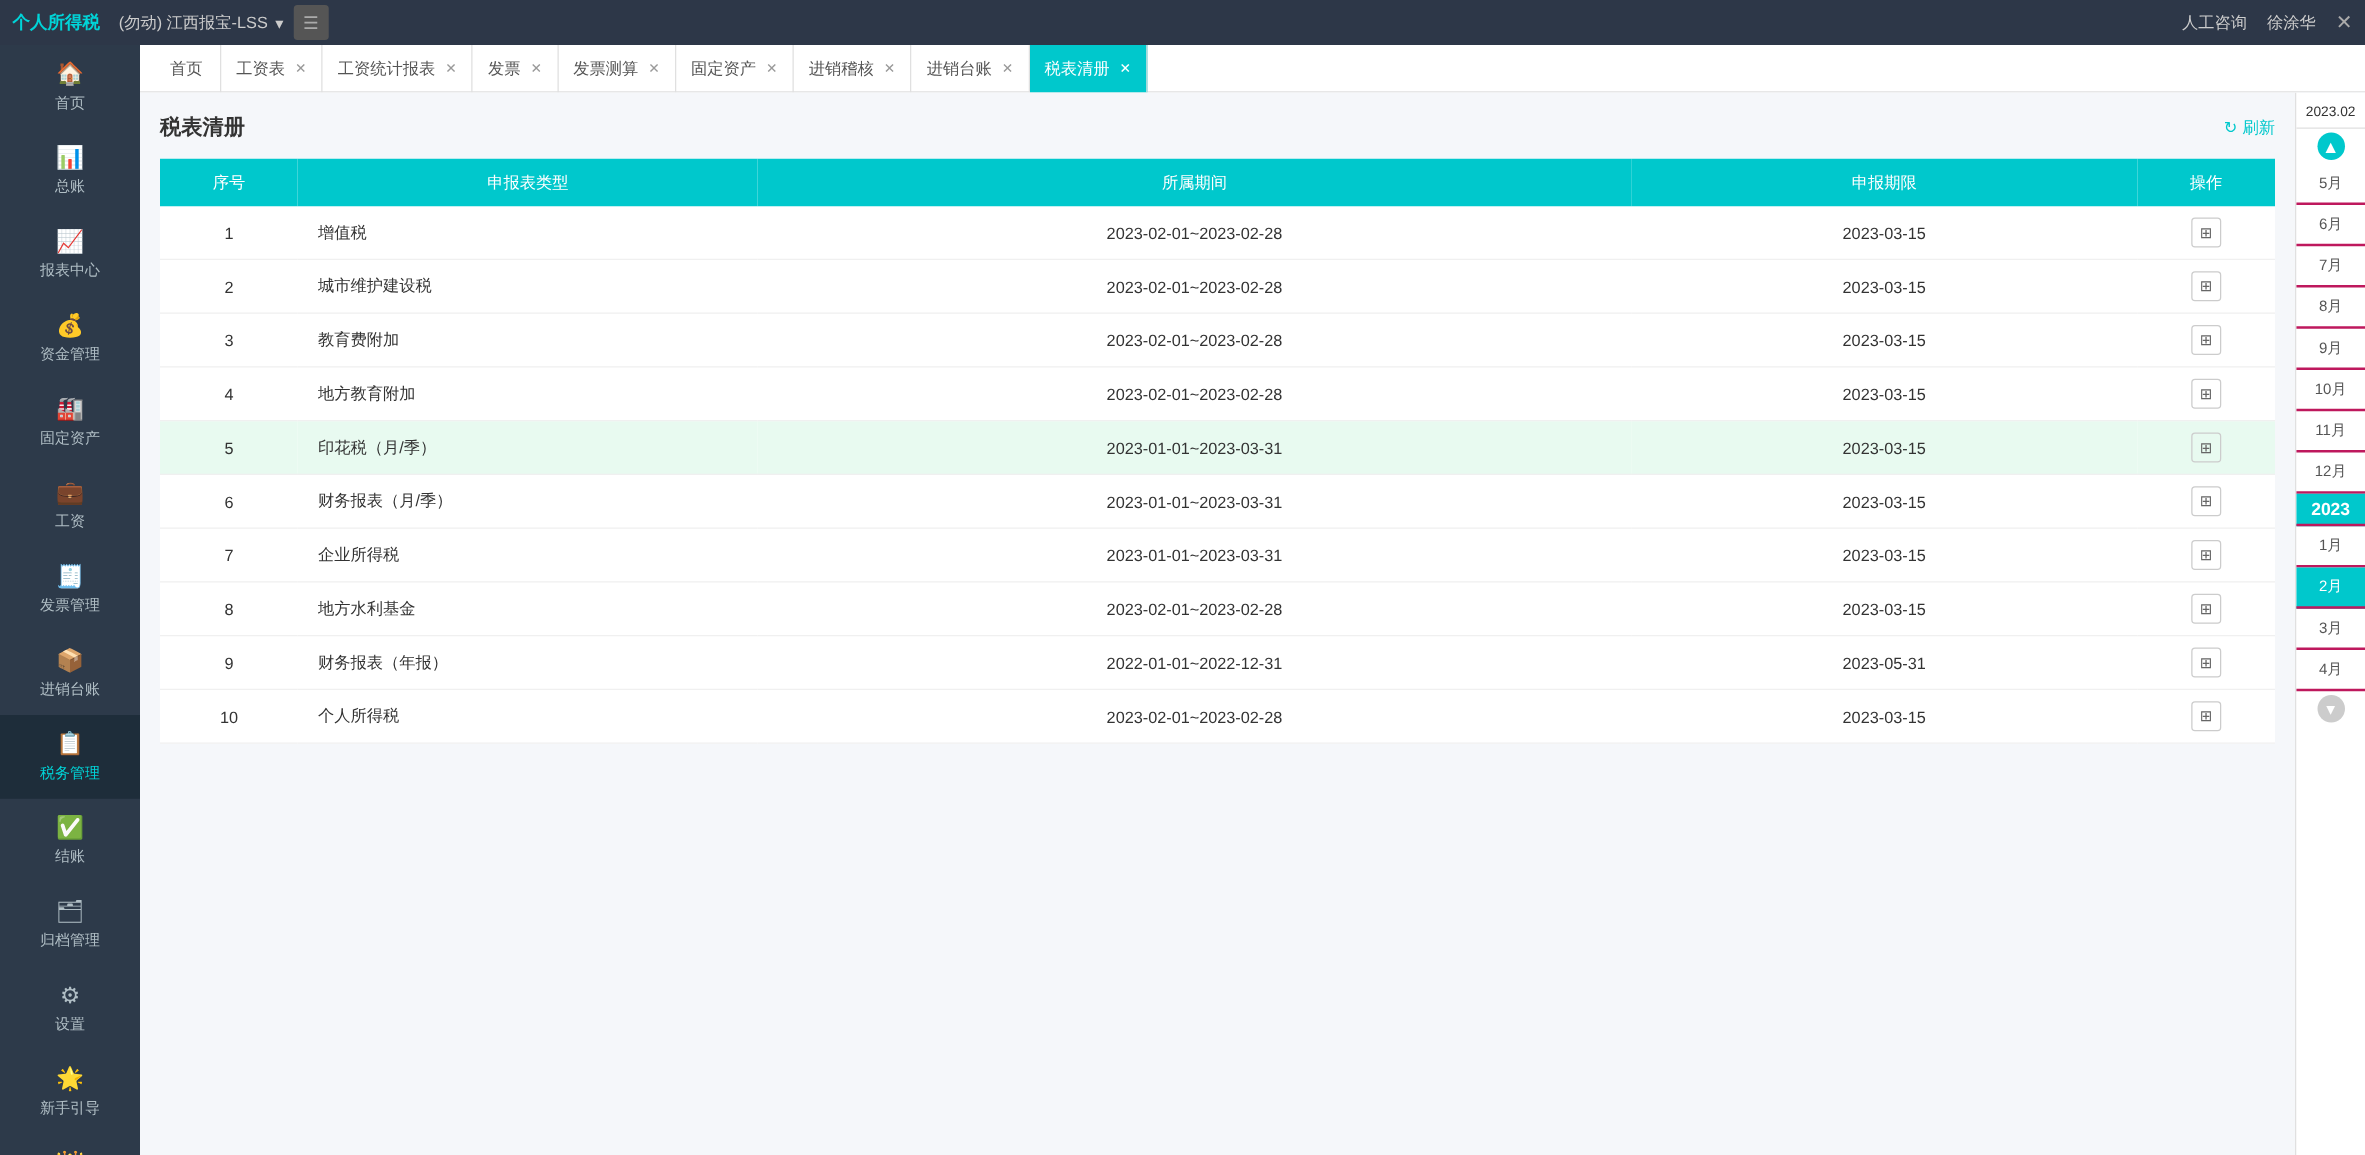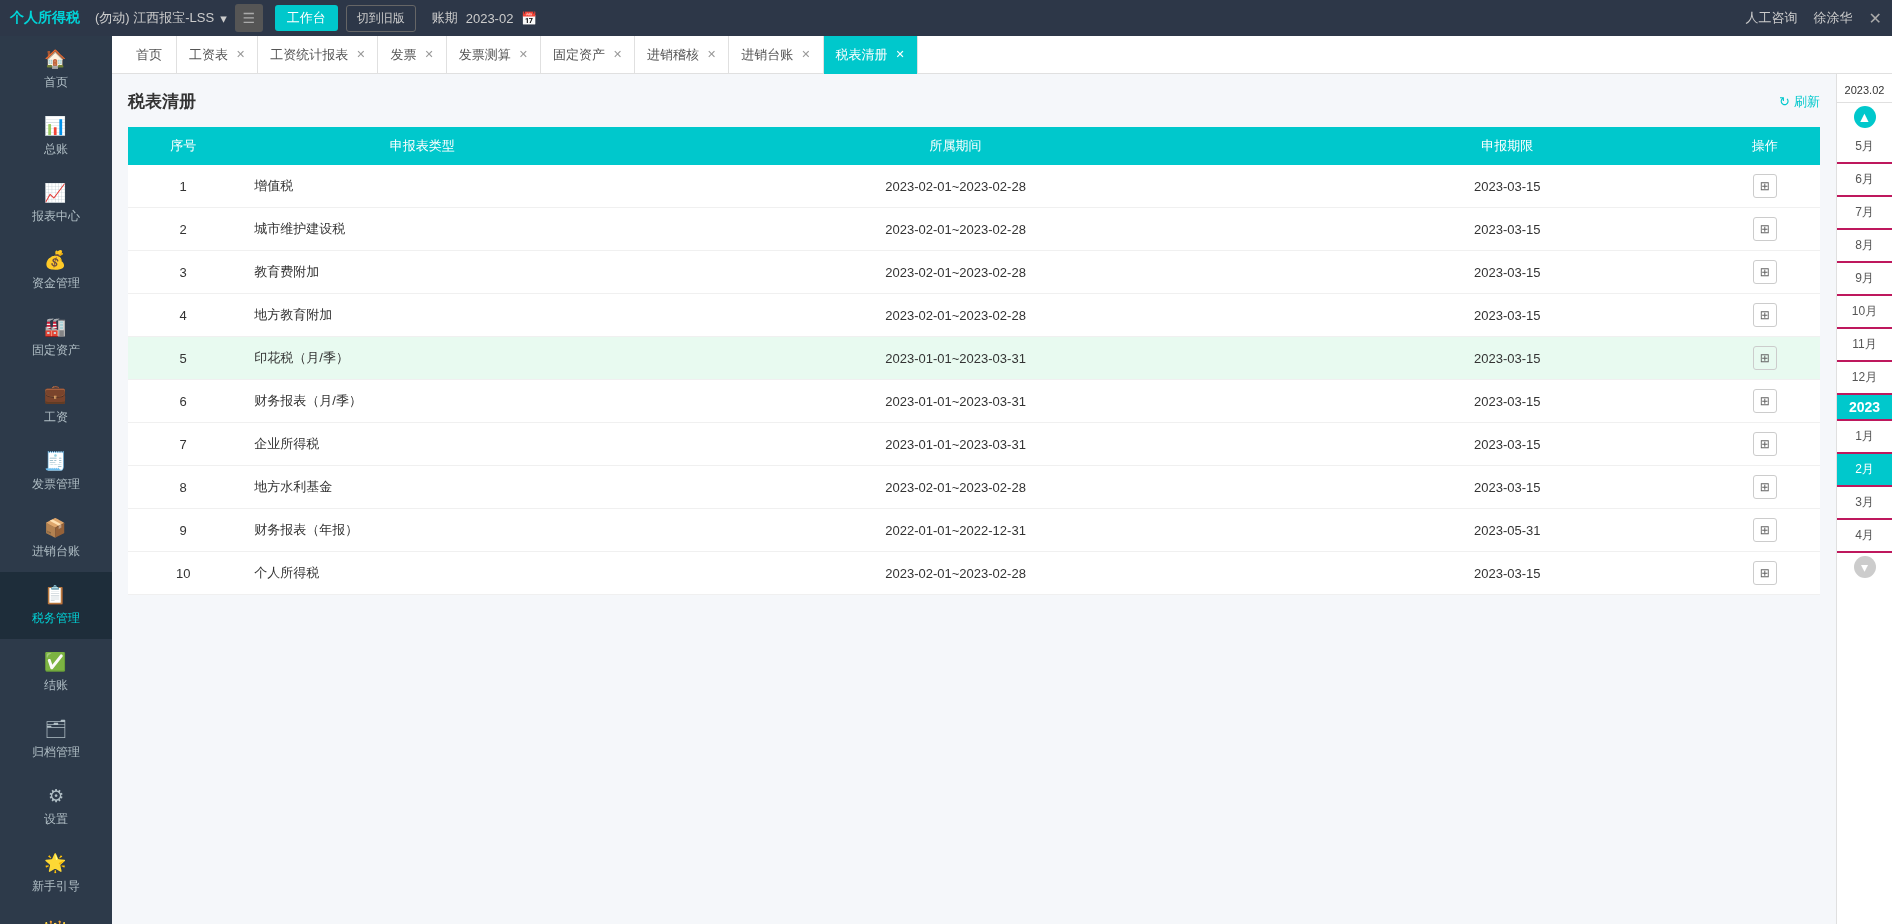--- a/index.html
+++ b/index.html
@@ -148,27 +148,20 @@
 <body>
 
 <div class="top-bar">
   <span class="top-bar-logo">个人所得税</span>
   <div class="top-bar-company">
     <span>(勿动) 江西报宝-LSS</span>
     <span>▾</span>
   </div>
   <div style="width:28px;height:28px;background:#555;border-radius:3px;margin-left:8px;display:flex;align-items:center;justify-content:center;cursor:pointer;">
     <span style="color:#aaa;font-size:14px;">☰</span>
-  </div>
-  <div class="top-bar-actions">
-    <button class="btn-workbench">工作台</button>
-    <button class="btn-switch-old">切到旧版</button>
-    <span class="period-label">账期</span>
-    <span style="color:#ccc;font-size:13px;">2023-02</span>
-    <span style="color:#aaa;cursor:pointer;">📅</span>
   </div>
   <div class="top-bar-right">
     <span style="cursor:pointer;">人工咨询</span>
     <span style="color:#ccc;">徐涂华</span>
     <span class="close-icon">✕</span>
   </div>
 </div>
 
 <div class="main-layout">
 

